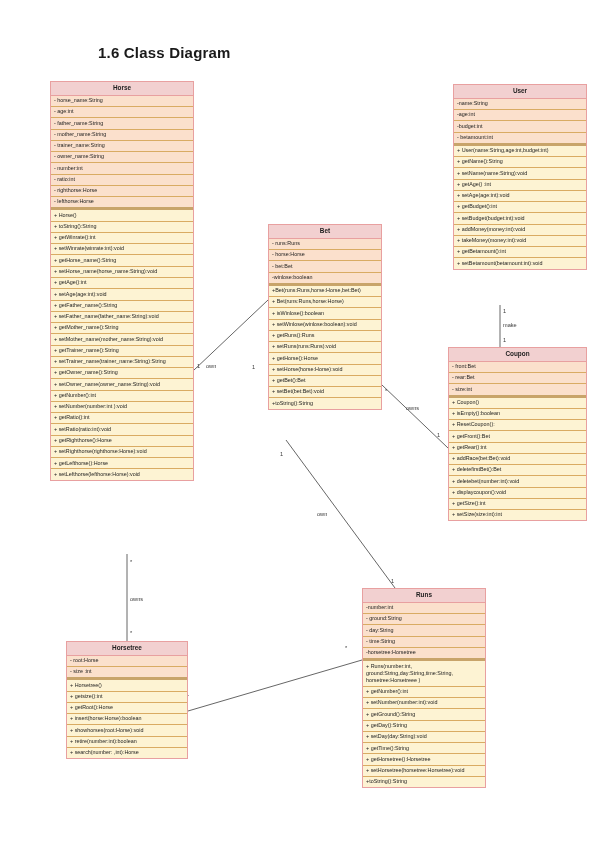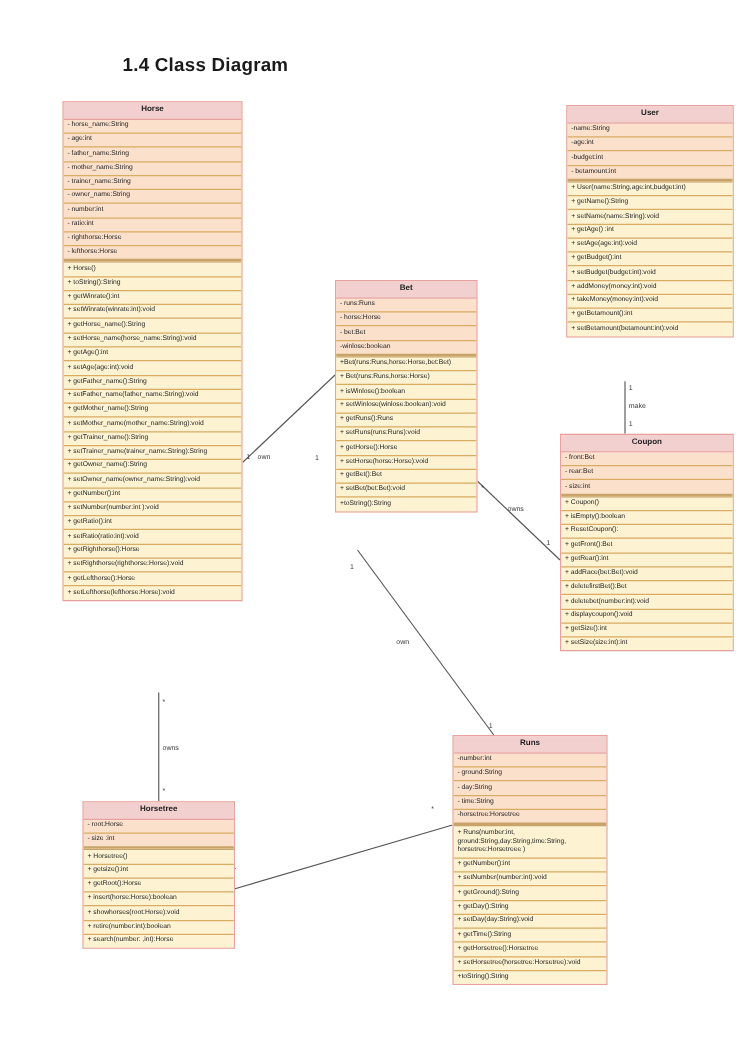--- a/index.html
+++ b/index.html
@@ -93,21 +93,21 @@
     position: absolute;
     font-size: 5.6px;
     color: #3a3a3a;
     z-index: 4;
     white-space: nowrap;
   }
 </style>
 </head>
 <body>
 
-<h1 id="page-title">1.4 Class Diagram</h1>
+<h1 id="page-title">1.6 Class Diagram</h1>
 
 <svg id="edges" viewBox="0 0 599 846" xmlns="http://www.w3.org/2000/svg">
 
   <line x1="194" y1="370" x2="268" y2="300" stroke="#555555" stroke-width="0.9"></line>
 
   <line x1="500" y1="305" x2="500" y2="347" stroke="#555555" stroke-width="0.9"></line>
 
   <line x1="382" y1="385" x2="448" y2="448" stroke="#555555" stroke-width="0.9"></line>
 
   <line x1="286" y1="440" x2="395" y2="588" stroke="#555555" stroke-width="0.9"></line>

